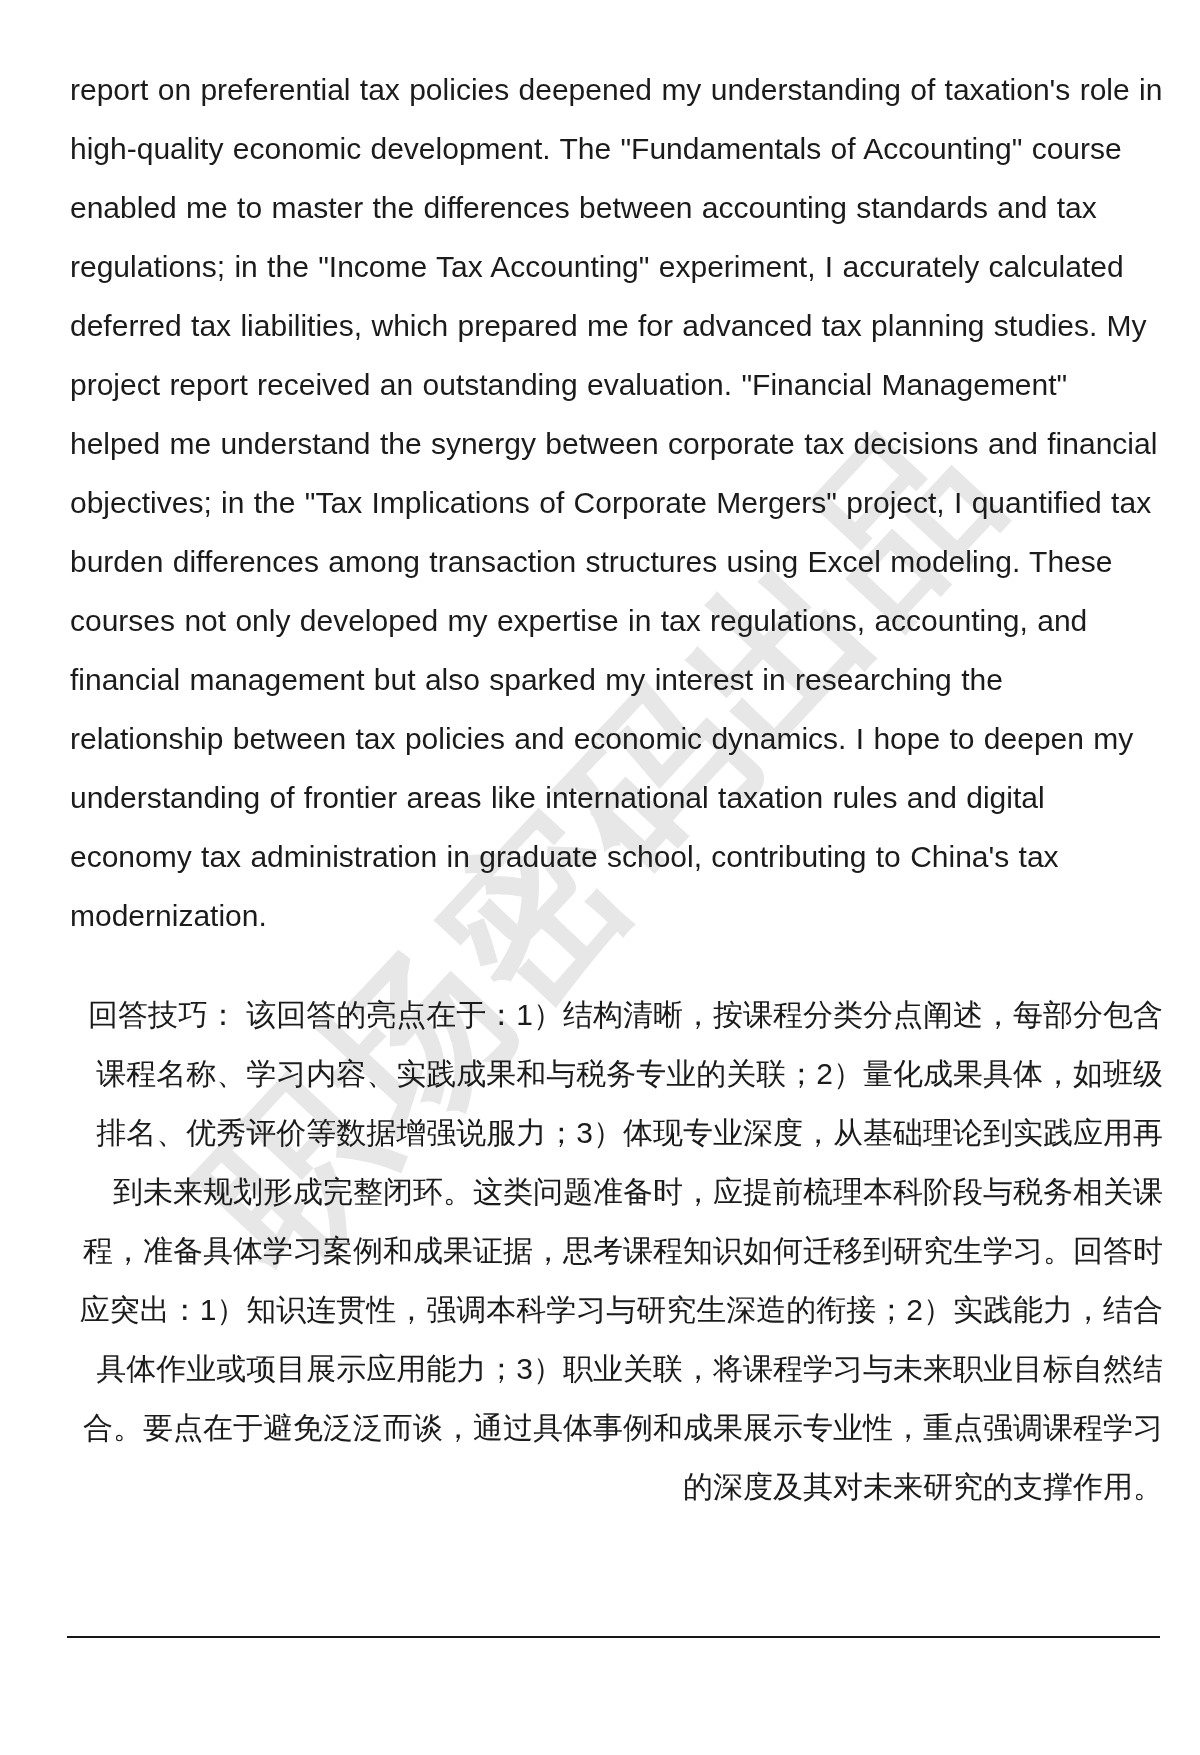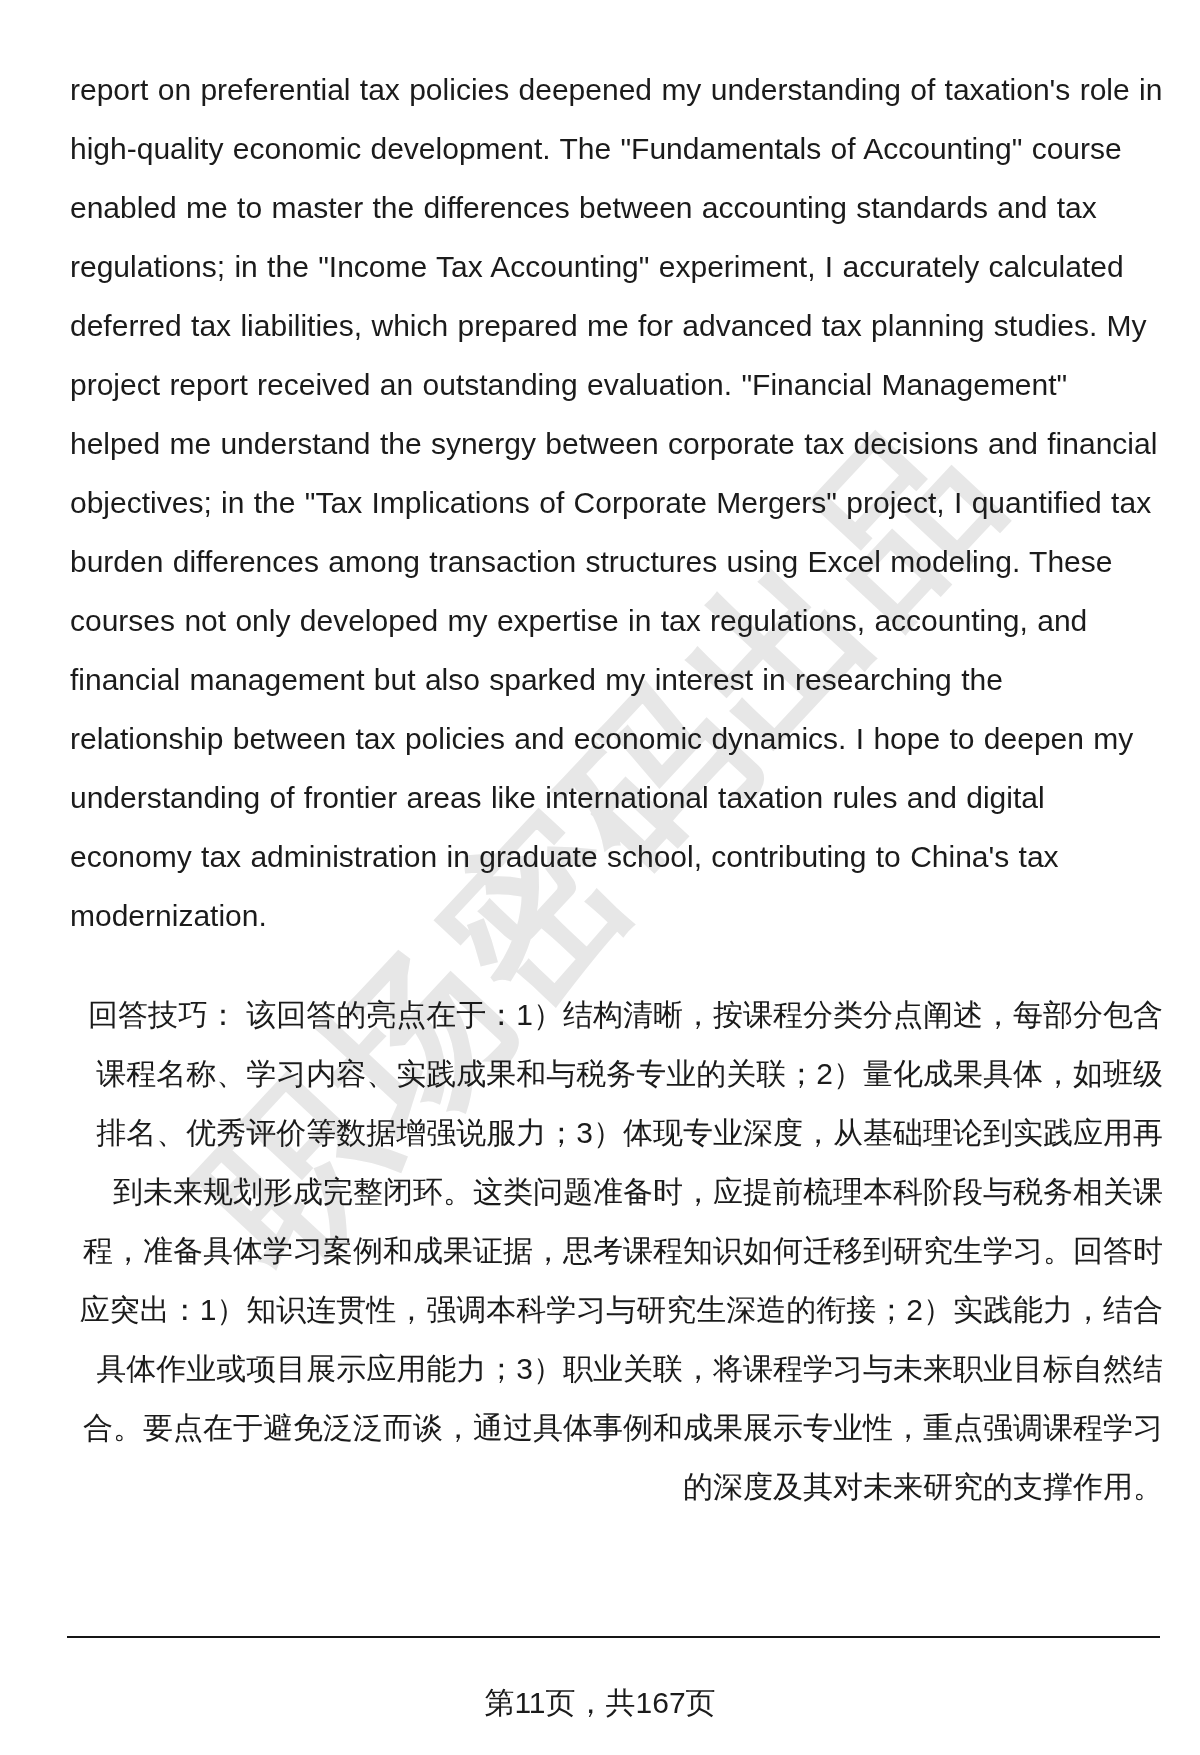--- a/index.html
+++ b/index.html
@@ -77,15 +77,14 @@
 
   <div class="watermark">职场密码出品</div>
 
   <main class="content">
     <p class="para-en">report on preferential tax policies deepened my understanding of taxation's role in high-quality economic development. The "Fundamentals of Accounting" course enabled me to master the differences between accounting standards and tax regulations; in the "Income Tax Accounting" experiment, I accurately calculated deferred tax liabilities, which prepared me for advanced tax planning studies. My project report received an outstanding evaluation. "Financial Management" helped me understand the synergy between corporate tax decisions and financial objectives; in the "Tax Implications of Corporate Mergers" project, I quantified tax burden differences among transaction structures using Excel modeling. These courses not only developed my expertise in tax regulations, accounting, and financial management but also sparked my interest in researching the relationship between tax policies and economic dynamics. I hope to deepen my understanding of frontier areas like international taxation rules and digital economy tax administration in graduate school, contributing to China's tax modernization.</p>
     <p class="para-zh">回答技巧： 该回答的亮点在于：1）结构清晰，按课程分类分点阐述，每部分包含课程名称、学习内容、实践成果和与税务专业的关联；2）量化成果具体，如班级排名、优秀评价等数据增强说服力；3）体现专业深度，从基础理论到实践应用再到未来规划形成完整闭环。这类问题准备时，应提前梳理本科阶段与税务相关课程，准备具体学习案例和成果证据，思考课程知识如何迁移到研究生学习。回答时应突出：1）知识连贯性，强调本科学习与研究生深造的衔接；2）实践能力，结合具体作业或项目展示应用能力；3）职业关联，将课程学习与未来职业目标自然结合。要点在于避免泛泛而谈，通过具体事例和成果展示专业性，重点强调课程学习的深度及其对未来研究的支撑作用。</p>
   </main>
 
   <div class="footer-divider"></div>
 
-  <div class="page-number">第11页，共167页</div>
 
 </div>
 
 </body></html>

